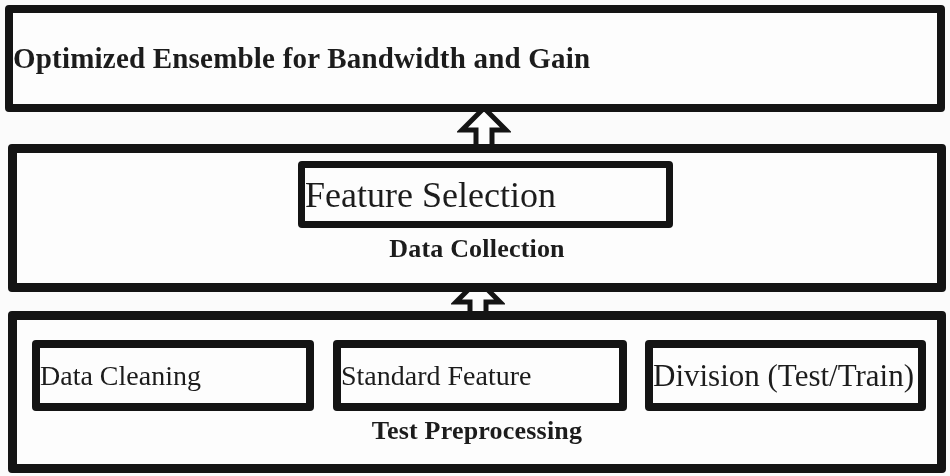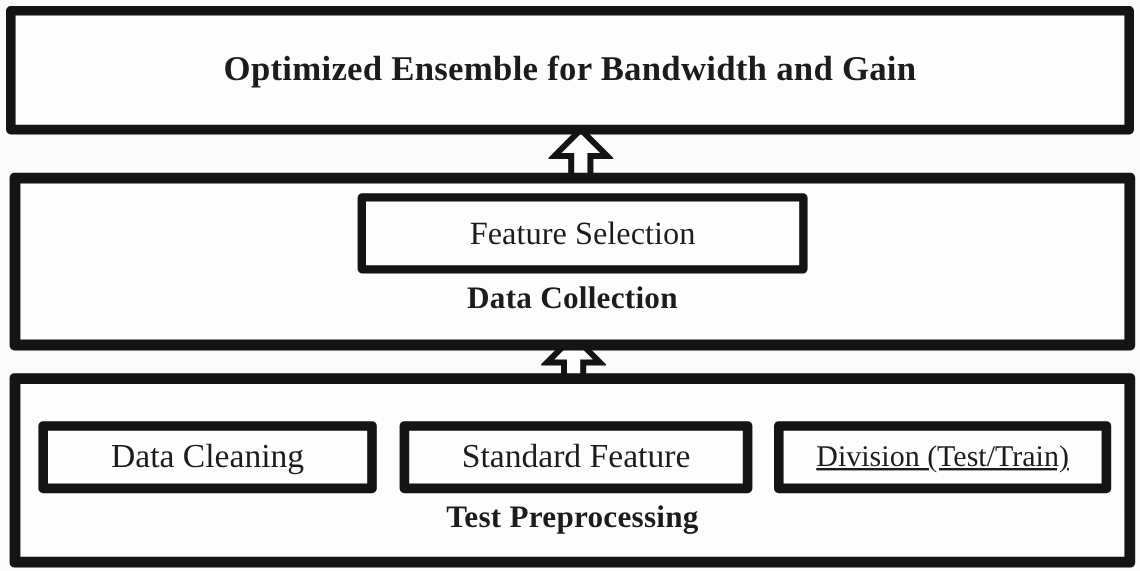--- a/index.html
+++ b/index.html
@@ -10,41 +10,41 @@
     background:var(--background,#fbfbfb);
     font-family:"Liberation Serif",serif;
     color:var(--text,#1c1c1c);
   }
   .box{
     position:absolute;
     box-sizing:border-box;
     background:var(--box-fill,#fdfdfd);
     border:8px solid var(--border,#141414);
     border-radius:4px;
-    display:flex;align-items:center;justify-content:center;
+    display:flex;align-items:center;
     text-align:center;
   }
   .top-box{left:5px;top:5px;width:940px;height:107px;border-width:8px;}
   .top-box .txt{font-size:29px;font-weight:bold;letter-spacing:.2px;}
   .middle-box{left:8px;top:144px;width:938px;height:148px;border-width:9px;display:block;}
   .feature-box{left:281px;top:8px;width:375px;height:67px;border-width:7px;}
-  .feature-box .txt{font-size:27px;}
+  .feature-box .txt{font-size:36px;}
   .stage-label{
     position:absolute;left:0;width:100%;
     display:flex;align-items:center;justify-content:center;
     font-weight:bold;font-size:26px;letter-spacing:.2px;
   }
   .dc-label{top:76px;height:40px;}
   .bottom-box{left:8px;top:311px;width:938px;height:162px;border-width:9px;display:block;}
-  .step-box{top:20px;height:60px;border-width:8px;margin-top:11px;}
+  .step-box{top:20px;height:71px;border-width:8px;}
   .step-box .txt{font-size:28px;}
   .cleaning-box{left:15px;width:282px;}
   .scaler-box{left:316px;width:294px;}
   .division-box{left:628px;width:281px;}
-  .division-box .txt{font-size:25px;text-decoration:underline;}
+  .division-box .txt{font-size:31px;}
   .dp-label{top:93px;height:36px;}
   .arrow{position:absolute;width:54px;height:46px;}
   .arrow-1{left:457px;top:104px;}
   .arrow-2{left:451px;top:276px;}
   .arrow polygon{
     fill:var(--box-fill,#fdfdfd);
     stroke:var(--border,#141414);
     stroke-width:5;
     stroke-linejoin:miter;
   }

